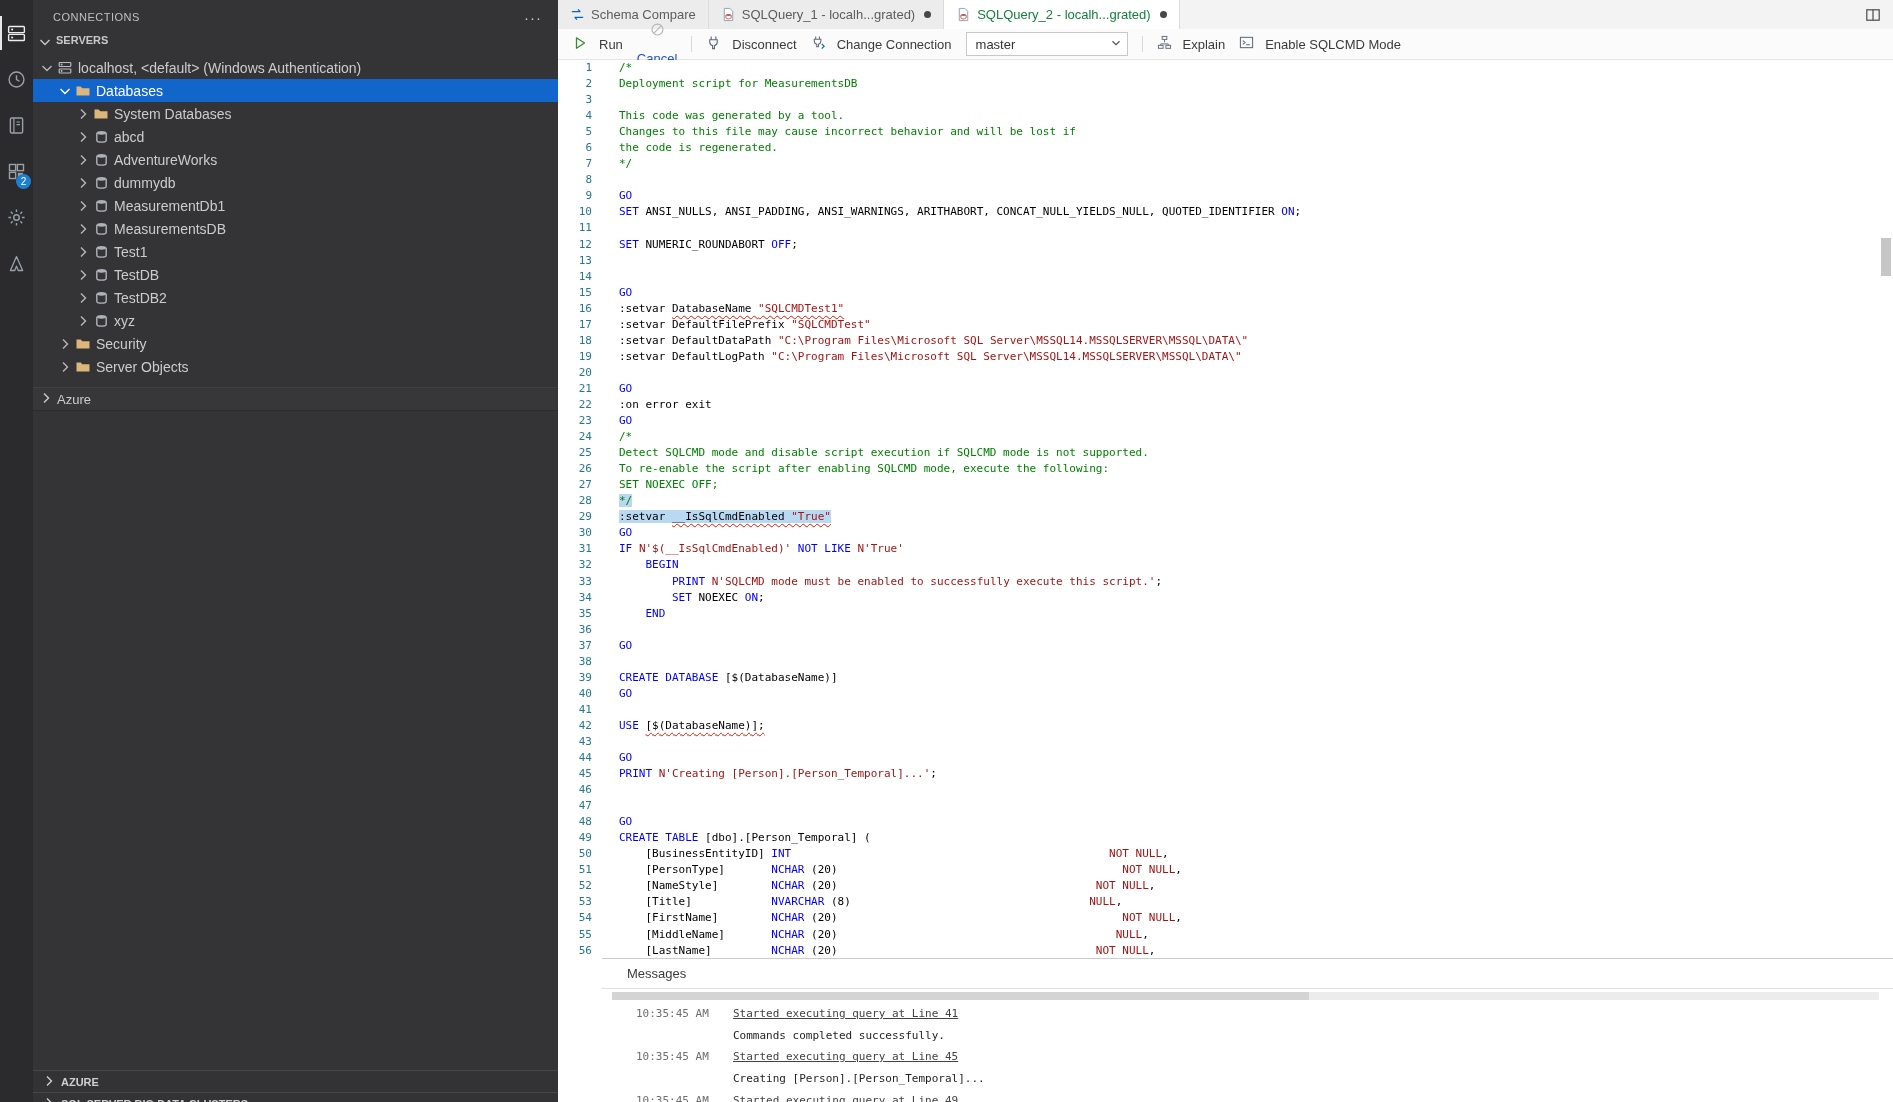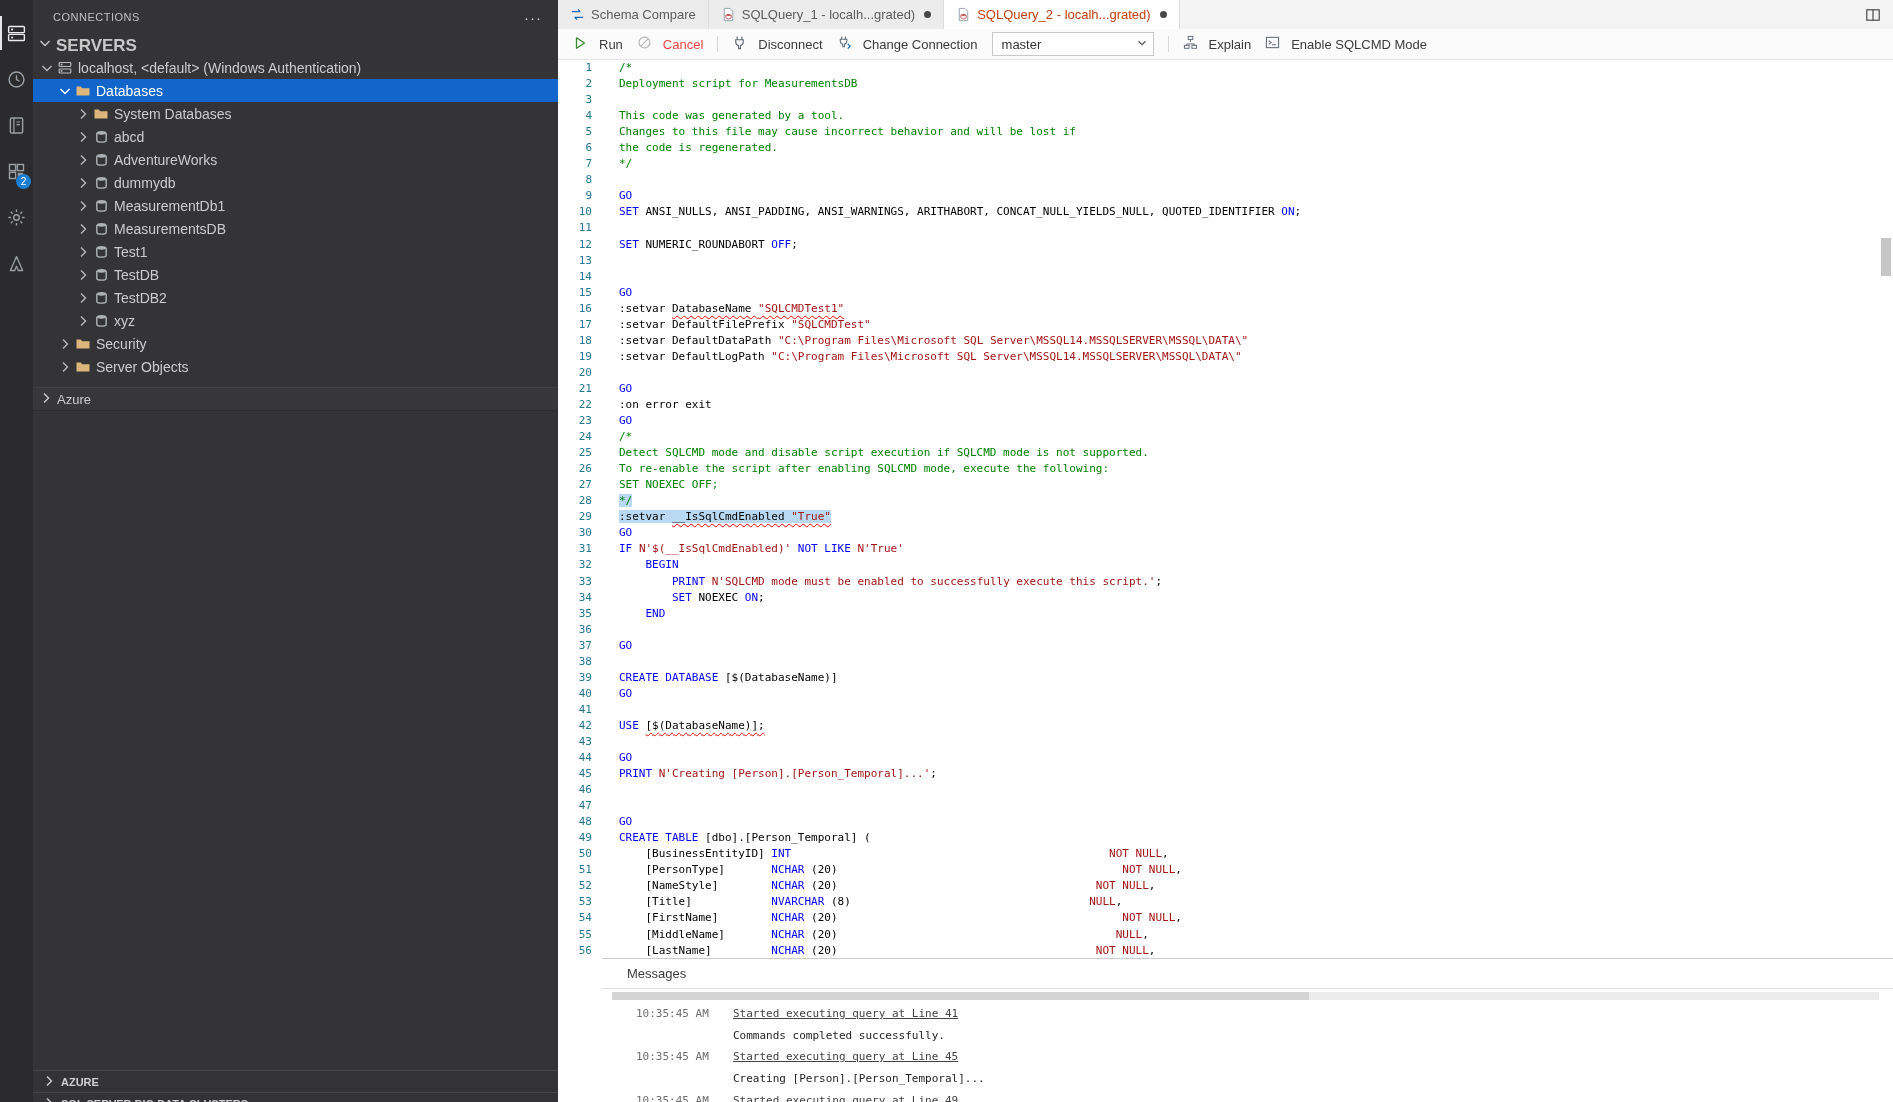--- a/index.html
+++ b/index.html
@@ -17,22 +17,22 @@
   .act-badge { position:absolute; right:2px; bottom:5px; min-width:15px; height:15px;
     border-radius:8px; background:#1b80d4; color:#fff; font-size:10px; display:flex;
     align-items:center; justify-content:center; padding:0 3px; }
 
   
   .sidebar { width:525px; flex:none; background:#343437; color:#cccccc; position:relative;
     overflow:hidden; }
   .sidebar-header { height:34px; display:flex; align-items:center; justify-content:space-between;
     padding:0 16px 0 20px; font-size:11px; letter-spacing:.5px; color:#c0c0c0; }
   .more-actions { font-size:15px; letter-spacing:1px; cursor:pointer; color:#c8c8c8; }
-  .section-row { height:22px; display:flex; align-items:flex-end; gap:3px; padding-left:4px;
-    font-size:17px; font-weight:700; color:#c8c8c8; cursor:pointer; }
+  .section-row { height:22px; display:flex; align-items:flex-start; gap:3px; padding-left:4px;
+    font-size:11px; font-weight:700; color:#c8c8c8; cursor:pointer; }
   .section-row svg, .azure-row svg, .bottom-section svg { flex:none; }
   .tree-row { height:23px; display:flex; align-items:center; cursor:pointer; white-space:nowrap;
     overflow:hidden; }
   .tree-row.selected { background:#1266cb; color:#ffffff;text-align:center; }
   .twisty { width:16px; height:16px; flex:none; display:flex; align-items:center; justify-content:center; color:#b8b8b8; }
   .tree-row.selected .twisty { color:#fff; }
   .ticon { width:16px; height:16px; flex:none; margin:0 5px 0 2px; display:flex; align-items:center; justify-content:center; }
   .tlabel { font-size:14px; }
   .azure-row { margin-top:9px; height:24px; display:flex; align-items:center; gap:3px;
     padding-left:5px; font-size:13px; color:#cccccc; background:#37373a;
@@ -41,31 +41,31 @@
     align-items:center; gap:4px; padding-left:8px; font-size:11px; font-weight:700;
     color:#cfcfcf; background:#333336; border-top:1px solid #46464a; cursor:pointer; }
 
   
   .main { flex:1; min-width:0; display:flex; flex-direction:column; background:#fff; }
 
   .tab-bar { height:29px; flex:none; background:#f3f3f3; display:flex; align-items:stretch; }
   .tabs { display:flex; align-items:stretch; }
   .tab { display:flex; align-items:center; gap:6px; padding:0 12px; background:#ececec;
     border-right:1px solid #dcdcdc; font-size:13px; color:#5c5c5c; cursor:pointer; white-space:nowrap; }
-  .tab.active { background:#ffffff; color:#c2410c; }
+  .tab.active { background:#ffffff; color:#15803d; }
   .tab-file-icon { width:15px; height:15px; display:flex; align-items:center; justify-content:center; }
   .dirty-dot { width:7px; height:7px; border-radius:50%; background:#474747; margin-left:3px; flex:none; }
   .tab-actions { margin-left:auto; display:flex; align-items:center; padding-right:12px; color:#4a4a4a; }
   .tab-actions > div { cursor:pointer; display:flex; align-items:center; }
 
   .toolbar { height:31px; flex:none; display:flex; align-items:center; gap:14px;
     padding:0 10px 0 14px; background:#fbfbfb; border-bottom:1px solid #e5e5e5;
     font-size:13px; color:#3b3b3b; }
   .tb-item { display:flex; align-items:center; gap:11px; cursor:pointer; white-space:nowrap; }
-  .tb-item.disabled { color:#ef4444; cursor:default; }
+  .tb-item.disabled { color:#1d4ed8; cursor:default;flex-direction:column; }
   .tb-sep { width:1px; height:16px; background:#d8d8d8; flex:none; }
   .db-combo { width:162px; height:24px; border:1px solid #c8c8c8; background:#fff;
     display:flex; align-items:center; justify-content:space-between; padding:0 4px 0 9px;
     font-size:13px; color:#333; cursor:pointer; }
 
   
   .editor { flex:1; position:relative; overflow:hidden; background:#fff;
     font-family:"DejaVu Sans Mono", monospace; font-size:11px; line-height:16.05px; }
   .line { display:flex; height:16.05px; white-space:pre; }
   .ln { width:34px; flex:none; text-align:right; color:#237893; }

